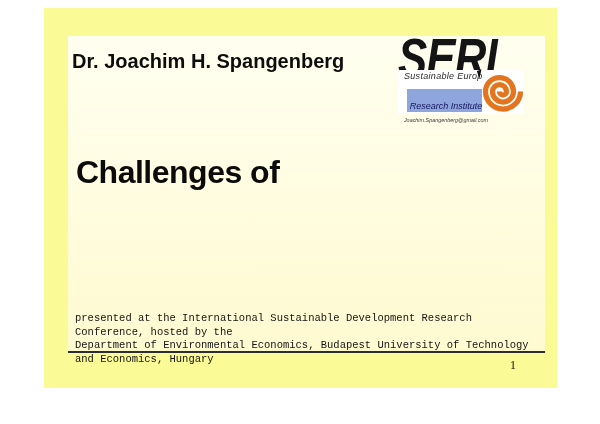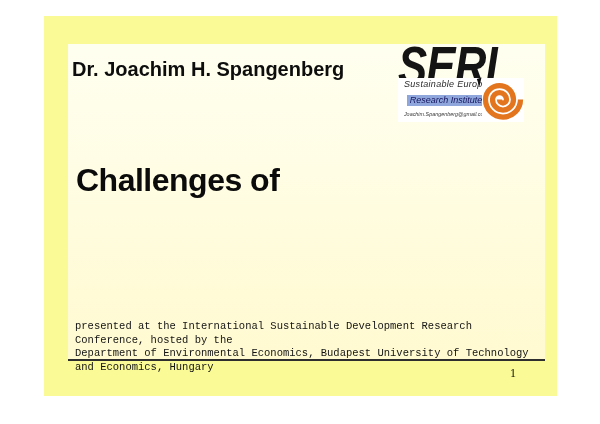--- a/index.html
+++ b/index.html
@@ -1,20 +1,20 @@
 <!DOCTYPE html>
 <html><head>
 <meta charset="utf-8">
 <style>
   * { margin: 0; padding: 0; box-sizing: border-box; }
   html, body { width: 600px; height: 424px; background: #ffffff; overflow: hidden;
                font-family: "Liberation Sans", "DejaVu Sans", sans-serif; }
   .page { position: relative; width: 600px; height: 424px; background: #ffffff; }
 
-  .slide { position: absolute; left: 44px; top: 16px; width: 513px; height: 380px;
+  .slide { position: absolute; left: 44px; top: 8px; width: 513px; height: 380px;
            background: #fafa96; }
 
   .content { position: absolute; left: 24px; top: 28px; width: 477px; height: 317px;
              background: linear-gradient(180deg, #fffff0 0%, #fffde4 40%, #fffad0 100%);
              border-bottom: 2px solid #2e2e2e; }
 
   
   .author { position: absolute; left: 4px; top: 14px; font-size: 20px; font-weight: bold;
             color: #0d0d0d; letter-spacing: 0px; white-space: nowrap; }
   .affil  { position: absolute; left: 4px; top: 42px; font-size: 11px; color: #111;
@@ -24,21 +24,21 @@
   .logo { position: absolute; left: 328px; top: 0px; width: 130px; height: 80px; font-style: italic; }
   .logo-acronym { position: absolute; left: 2px; top: -6px; font-size: 56px; font-weight: 600;
                   color: #141414; line-height: 1; letter-spacing: -1px;
                   transform: scaleX(0.78); transform-origin: left top; white-space: nowrap; }
   .logo-whitebox { position: absolute; left: 2px; top: 34px; width: 126px; height: 44px;
                    background: #ffffff; }
   .logo-textcol { position: absolute; left: 0px; top: 0px; width: 96px; text-align: center; }
   .logo-line1 { font-size: 9px; color: #2a2a2a; letter-spacing: 0.3px; white-space: nowrap;
                 margin-top: 1px; }
   .logo-line2 { display: inline-block; font-size: 9px; color: #16165e; background: #8fa6dc;
-                padding: 0px 3px 1px 3px; margin-top: 1px; white-space: nowrap; }
+                padding: 12px 3px 1px 3px; margin-top: 8px; white-space: nowrap; }
   .logo-email { font-size: 6px; color: #3a3a3a; margin-top: 4px; white-space: nowrap;
                 transform: scale(0.9); transform-origin: center top; }
   .spiral-wrap { position: absolute; right: 0px; top: 0px; width: 42px; height: 43px;
                  background: #ffffff; }
   .spiral-wrap svg { display: block; width: 42px; height: 43px; }
   .pointer-mark { position: absolute; right: 41px; top: 0px; width: 0; height: 0;
                   border-left: 5px solid #111; border-bottom: 8px solid transparent;
                   transform: rotate(-20deg); }
 
   

